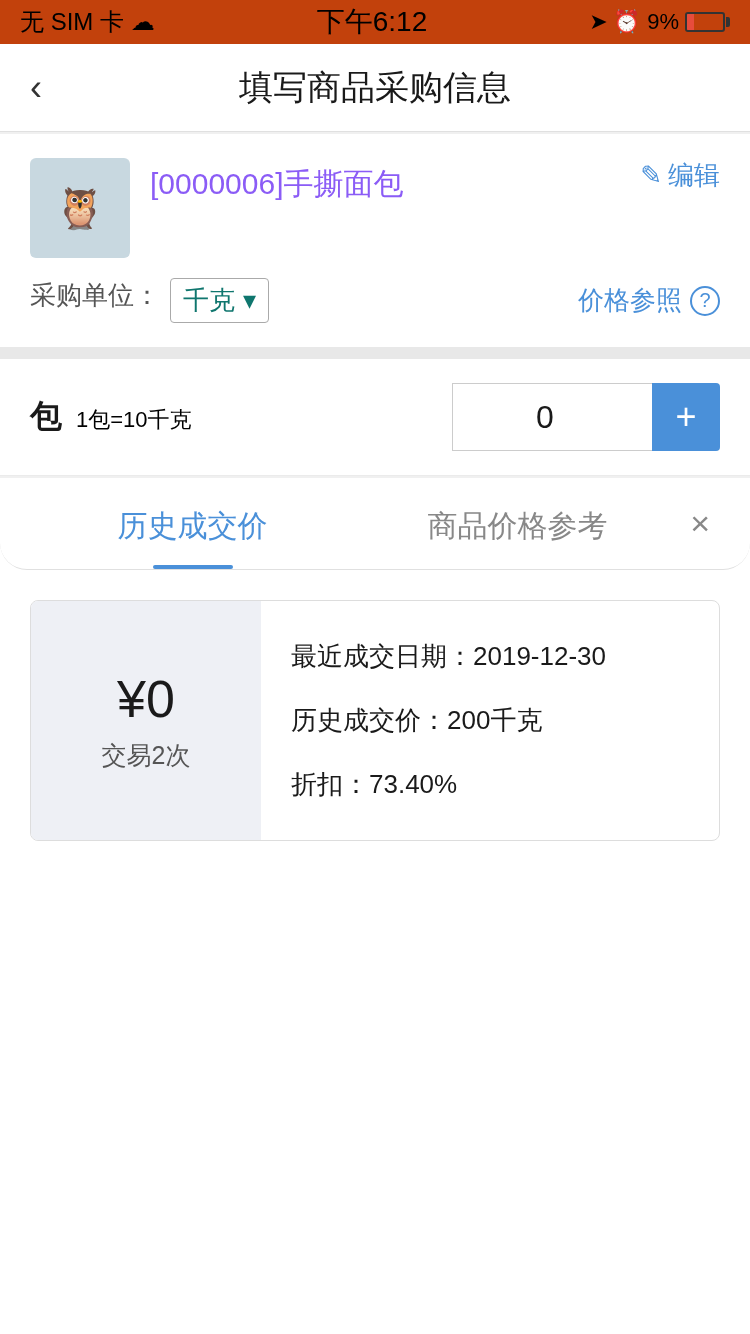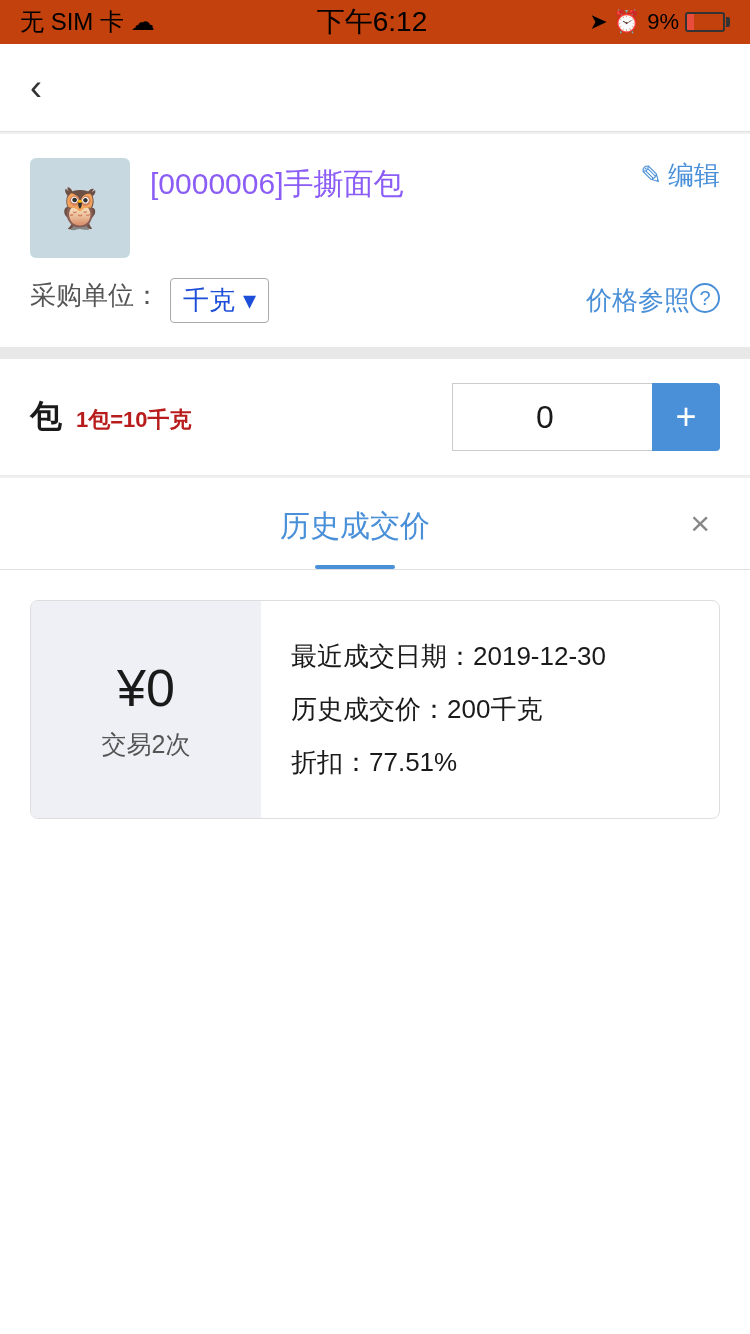--- a/index.html
+++ b/index.html
@@ -131,27 +131,28 @@
       font-size: 26px;
       color: #555;
     }
     .unit-select {
       display: inline-flex;
       align-items: center;
       border: 1px solid #aaa;
       border-radius: 4px;
       padding: 4px 12px;
       font-size: 26px;
-      color: #1d4ed8;
+      color: #0f766e;
       gap: 8px;
       margin-left: 10px;
     }
     .price-ref {
       display: flex;
-      align-items: flex-start;
+      align-items: center;
+      gap: 8px;
       color: #4a90d9;
       font-size: 26px;
       cursor: pointer;
     }
     .price-ref-circle {
       width: 30px;
       height: 30px;
       border: 2px solid #4a90d9;
       border-radius: 50%;
       display: flex;
@@ -181,22 +182,21 @@
       align-items: baseline;
       gap: 14px;
     }
     .quantity-unit-name {
       font-size: 32px;
       font-weight: 600;
       color: #1a1a1a;
     }
     .quantity-hint {
       font-size: 22px;
-      color: #b91c1c;
-      font-weight: bold;
+      color: #000000;
     }
     .quantity-input-wrap {
       display: flex;
       align-items: center;
       gap: 0;
     }
     .quantity-input {
       width: 200px;
       height: 68px;
       border: 1px solid #ccc;
@@ -228,20 +228,21 @@
     .tabs-section {
       background: #fff;
       margin-top: 2px;
     }
     .tabs-header {
       display: flex;
       align-items: center;
       border-bottom: 1px solid #e0e0e0;
       padding: 0 30px;
       position: relative;
+      border-radius: 27px;
     }
     .tab-item {
       flex: 1;
       text-align: center;
       padding: 28px 0 22px;
       font-size: 30px;
       color: #888;
       cursor: pointer;
       position: relative;
     }
@@ -297,21 +298,21 @@
     }
     .history-trade-count {
       font-size: 25px;
       color: #555;
     }
     .history-detail-right {
       flex: 1;
       padding: 36px 30px;
       display: flex;
       flex-direction: column;
-      gap: 14px;
+      gap: 25px;
     }
     .detail-row {
       font-size: 26px;
       color: #1a1a1a;
       line-height: 1.5;
     }
 
     
     .page-rest {
       background: #fff;
@@ -335,20 +336,21 @@
       <div class="battery-body">
         <div class="battery-fill"></div>
       </div>
       <div class="battery-tip"></div>
     </div>
   </div>
 </div>
 
 <div class="nav-bar">
   <div class="nav-back">‹</div>
+  <div class="nav-title">填写商品采购信息</div>
 </div>
 
 <div class="product-section">
   <div class="product-header">
     <div class="product-left">
       <div class="product-thumbnail">
         <span class="owl-icon">🦉</span>
       </div>
       <div class="product-name">
         <span>[0000006]</span><span>手撕面包</span>
@@ -386,40 +388,41 @@
     <input class="quantity-input" type="number" value="0" style="">
     <button class="quantity-plus">
       <span>+</span>
     </button>
   </div>
 </div>
 
 <div class="tabs-section">
   <div class="tabs-header">
     <div class="tab-item active">历史成交价</div>
+    <div class="tab-item">商品价格参考</div>
     <div class="tab-close">×</div>
   </div>
 
   <div class="tab-content">
 
     <div class="history-card">
       <div class="history-price-left">
         <div class="history-price-amount">
           <span>¥</span><span>0</span>
         </div>
         <div class="history-trade-count">交易2次</div>
       </div>
       <div class="history-detail-right">
         <div class="detail-row">
           <span>最近成交日期：</span><span>2019-12-30</span>
         </div>
         <div class="detail-row">
           <span>历史成交价：</span><span>200千克</span>
         </div>
         <div class="detail-row">
-          <span>折扣：</span><span>77.51%</span>
+          <span>折扣：</span><span>73.40%</span>
         </div>
       </div>
     </div>
   </div>
 </div>
 
 <div class="page-rest"></div>
 
 </body></html>

